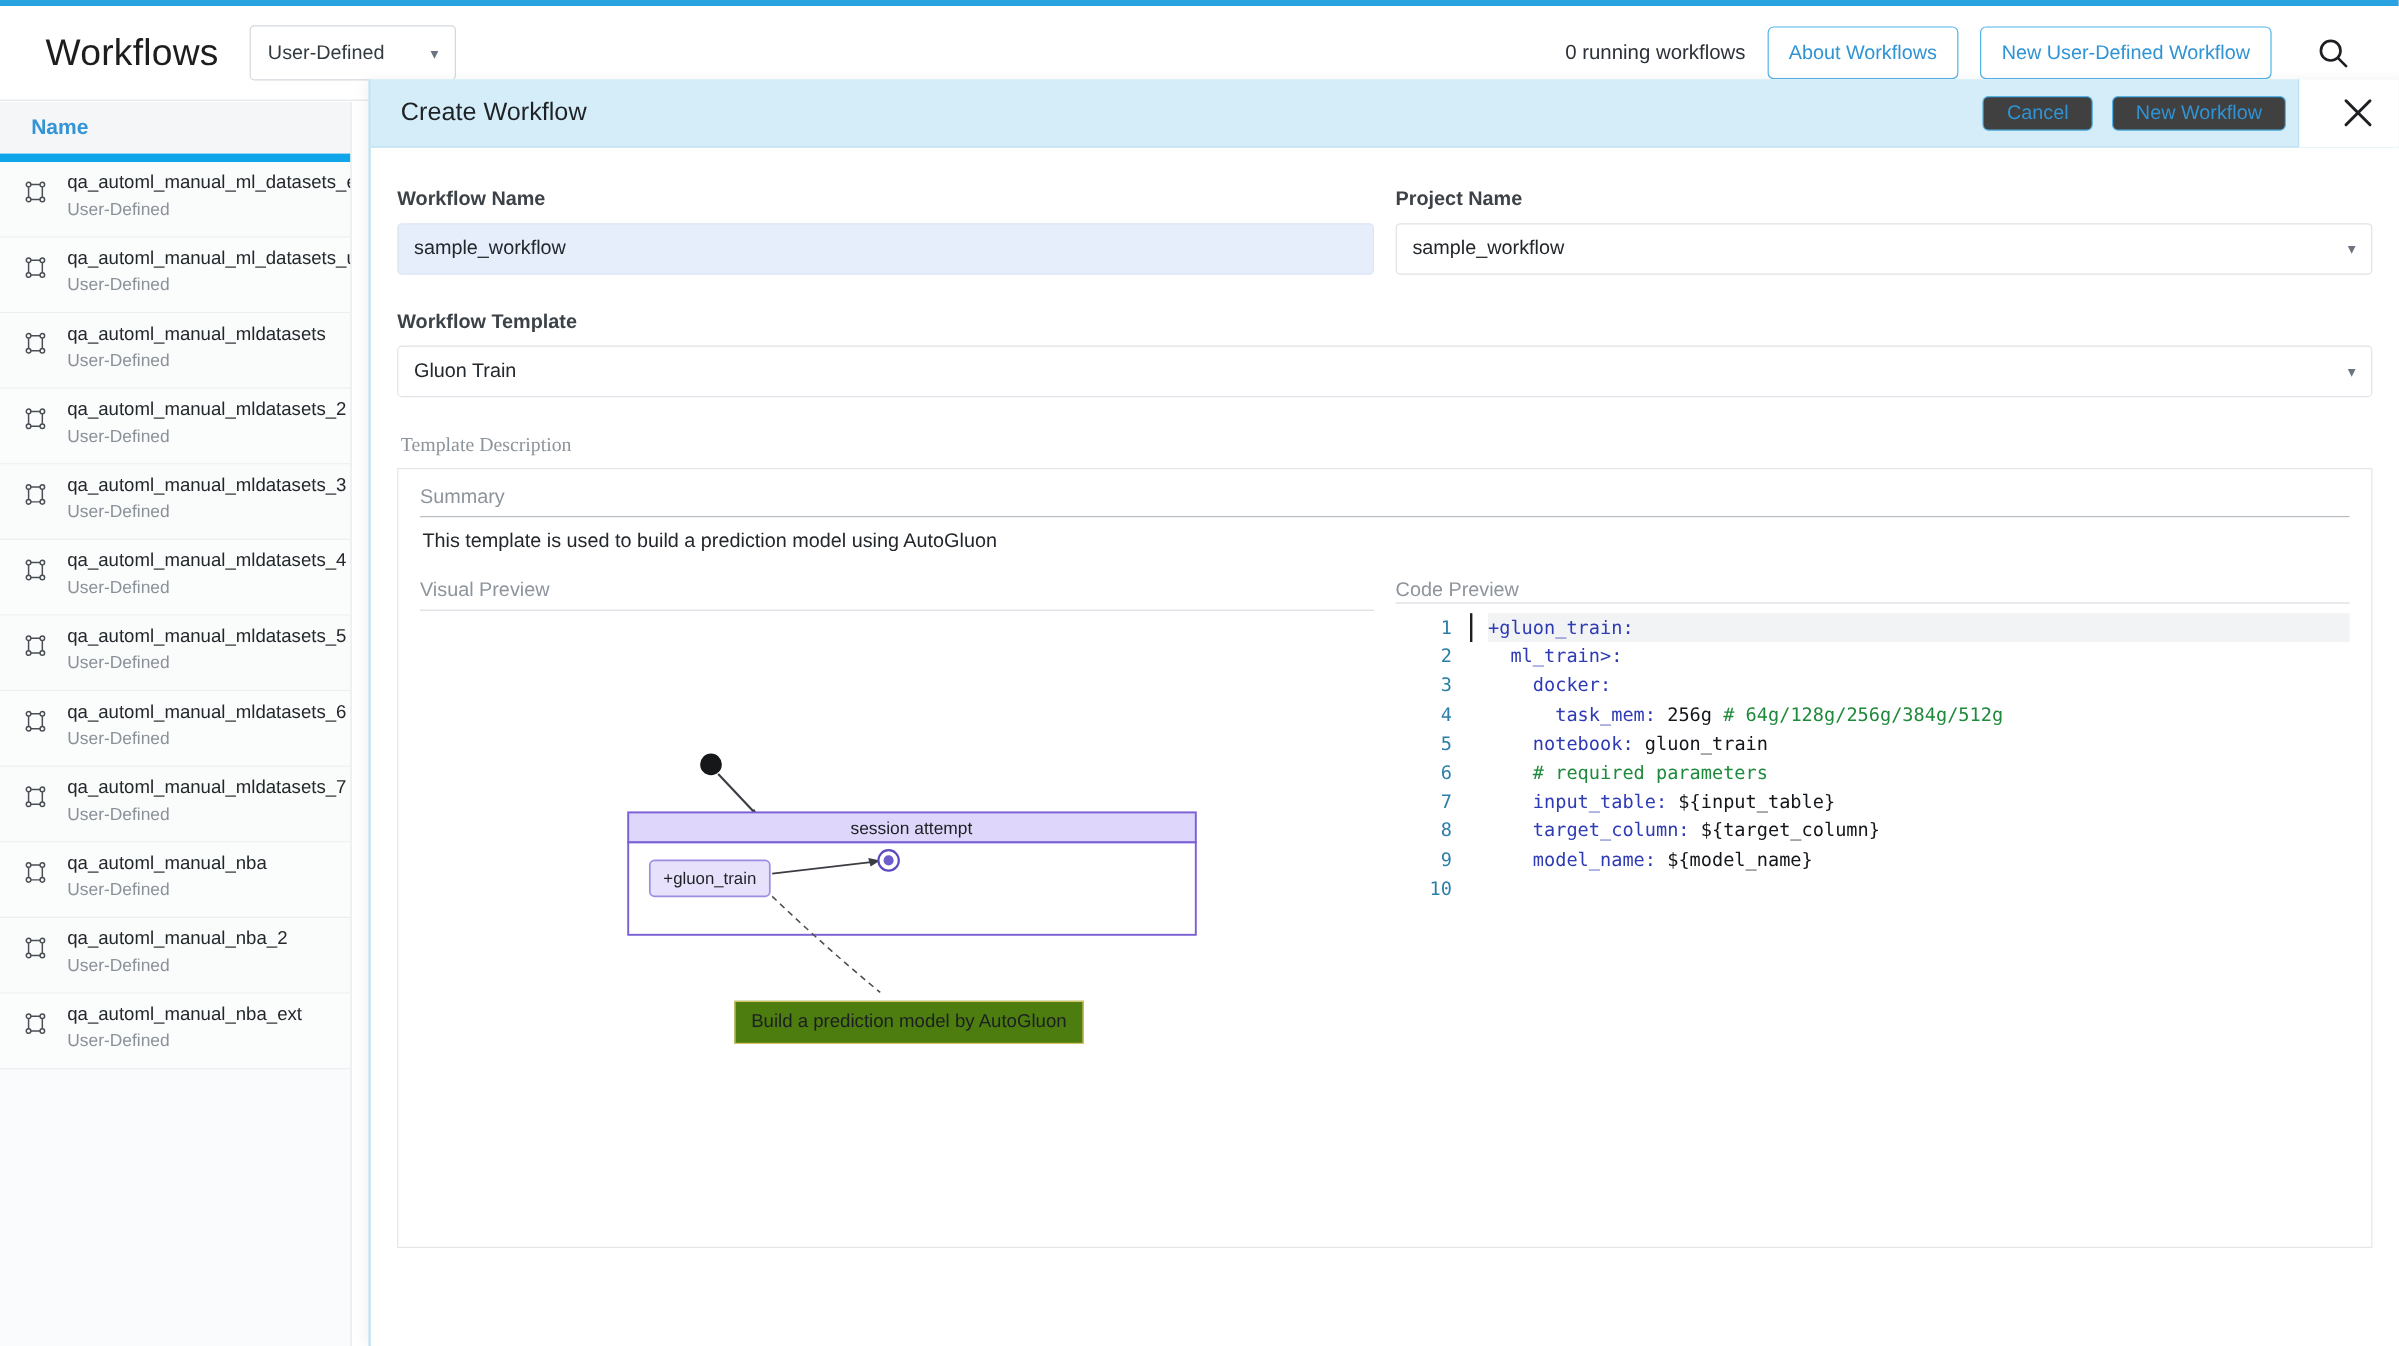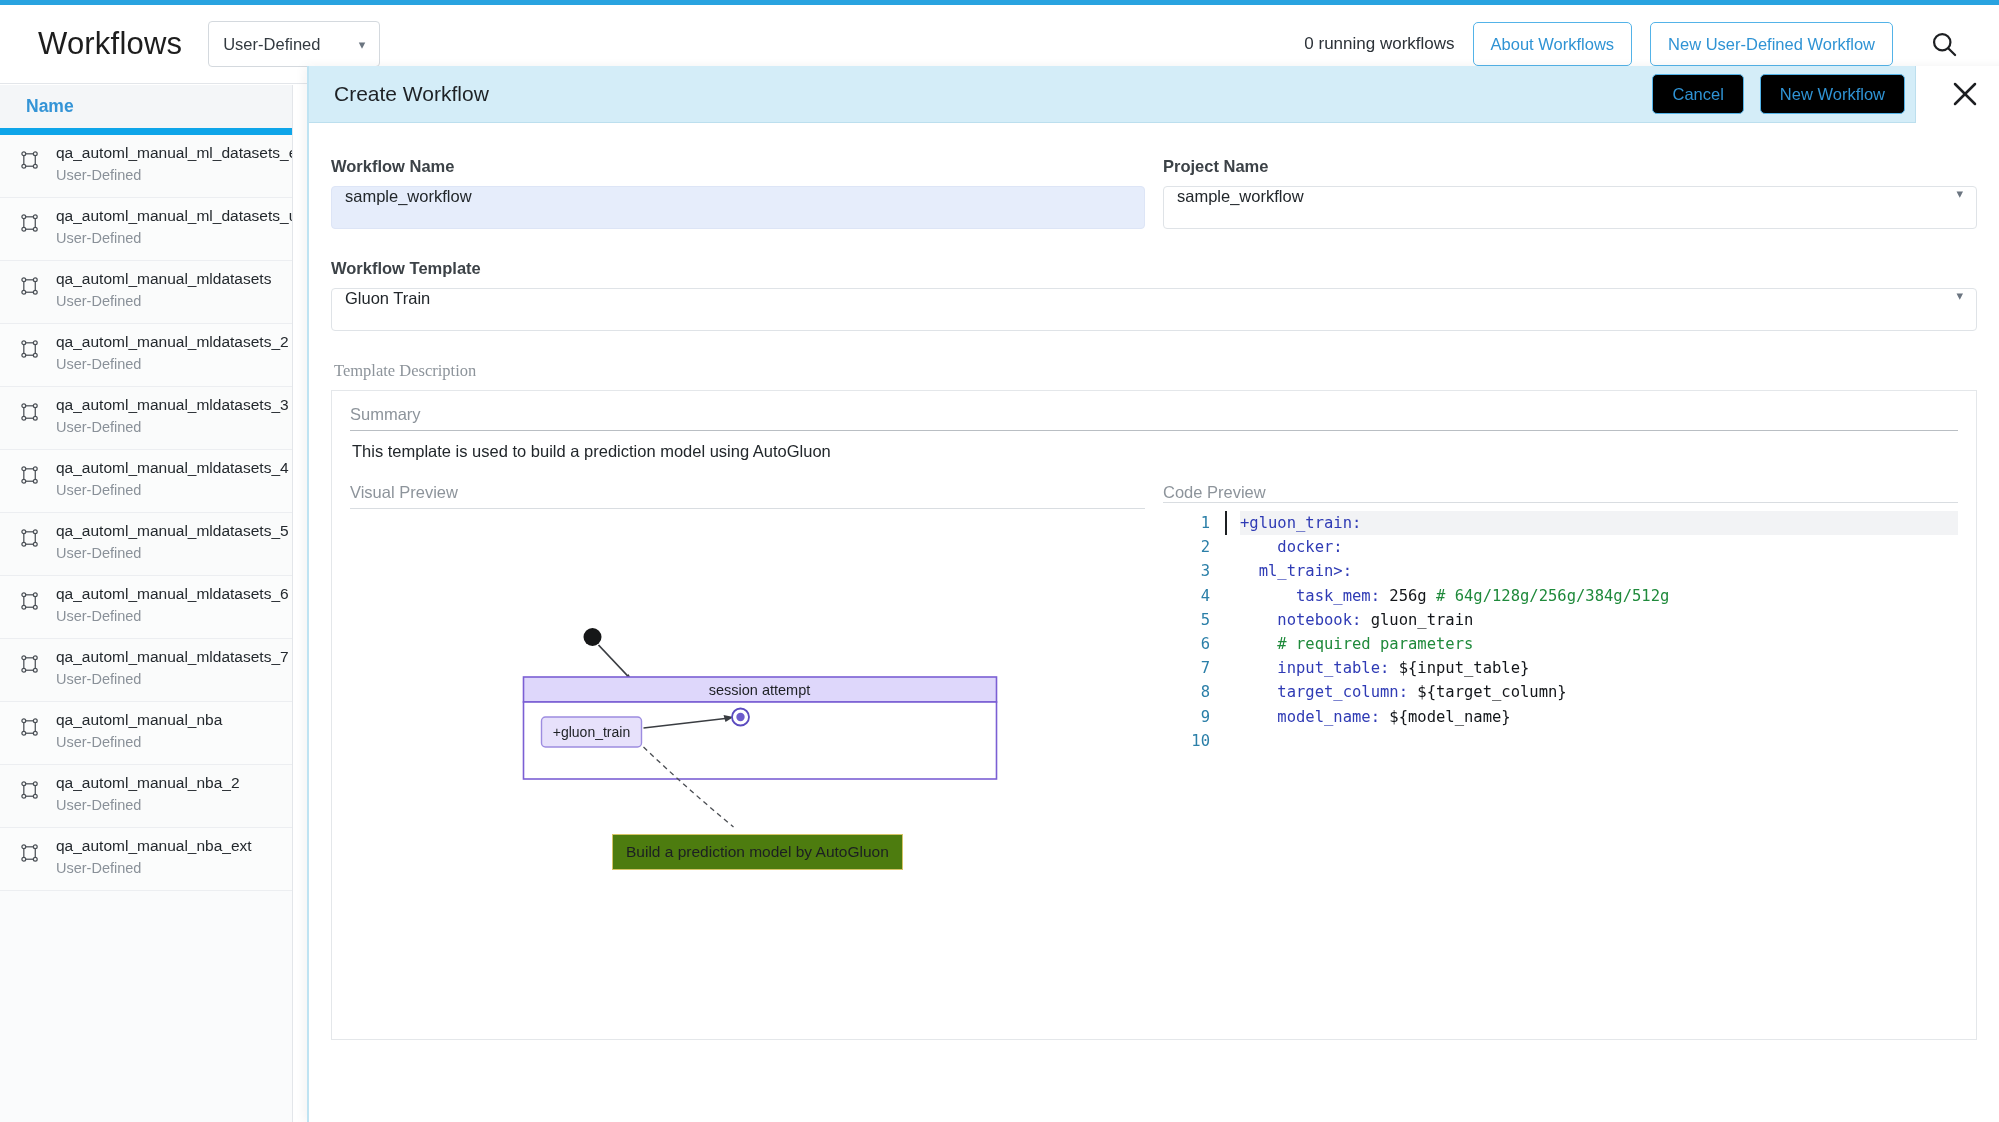--- a/index.html
+++ b/index.html
@@ -103,44 +103,44 @@
     height: 57px; background: #d4edf8;
     border-bottom: 1px solid #bcdfee;
     display: flex; align-items: center; padding: 0 0 0 25px;
   }
   .overlay-title { font-size: 21px; color: #1e2226; }
   .overlay-actions {
     margin-left: auto; display: flex; align-items: center; gap: 16px;
     padding-right: 10px;
   }
   .btn-panel {
-    height: 40px; padding: 0 19px;
+    height: 29px; padding: 0 19px;
     border: 1px solid #53b3e8; border-radius: 5px;
-    background: #000000; color: #2f93d4; font-size: 16.5px;
+    background: #404040; color: #2f93d4; font-size: 16.5px;
     font-family: inherit; cursor: pointer; white-space: nowrap;
     display: flex; align-items: center;
   }
   .close-wrap {
     width: 98px; height: 57px;
     border-left: 1px solid #bcdfee;
     background: #ffffff;
     display: flex; align-items: center; justify-content: center;
     cursor: pointer;
   }
 
   
   .form-body { padding: 34px 36px 0 22px; }
   .row2 { display: flex; gap: 18px; }
   .fld { flex: 1; }
   .fld-label {
     font-size: 16.5px; color: #3c4247; margin-bottom: 10px; display: block; font-weight: bold;
   }
   .fld-input {
     height: 43px; border: 1px solid #dfe3e7; border-radius: 4px;
-    background: #fff; display: flex; 
+    background: #fff; display: flex; align-items: center;
     padding: 0 13px; font-size: 16.5px; color: #22272b;
   }
   .fld-input.filled { background: #e6edfb; border-color: #dde5f6; }
   .fld-input.select { justify-content: space-between; }
   .section-gap { height: 30px; }
 
   .tmpl-desc-label {
     font-size: 16.5px; color: #8d949b; margin: 0 0 9px 3px; display: block; font-family: Liberation Serif, serif;
   }
   .desc-box {
@@ -486,22 +486,22 @@
                   <div>4</div>
                   <div>5</div>
                   <div>6</div>
                   <div>7</div>
                   <div>8</div>
                   <div>9</div>
                   <div>10</div>
                 </div>
               <div class="code-lines" id="code-body">
                   <div class="cl first"><span class="k">+gluon_train:</span><span class="pl"></span></div>
+                  <div class="cl">  <span class="k">ml_train&gt;:</span><span class="pl"></span></div>
                   <div class="cl">    <span class="k">docker:</span><span class="pl"></span></div>
-                  <div class="cl">  <span class="k">ml_train&gt;:</span><span class="pl"></span></div>
                   <div class="cl">      <span class="k">task_mem:</span><span class="pl"> 256g </span><span class="cm"># 64g/128g/256g/384g/512g</span></div>
                   <div class="cl">    <span class="k">notebook:</span><span class="pl"> gluon_train</span></div>
                   <div class="cl"><span class="cm">    # required parameters</span></div>
                   <div class="cl">    <span class="k">input_table:</span><span class="pl"> ${input_table}</span></div>
                   <div class="cl">    <span class="k">target_column:</span><span class="pl"> ${target_column}</span></div>
                   <div class="cl">    <span class="k">model_name:</span><span class="pl"> ${model_name}</span></div>
                   <div class="cl">&nbsp;</div>
                 </div>
             </div>
           </div>

